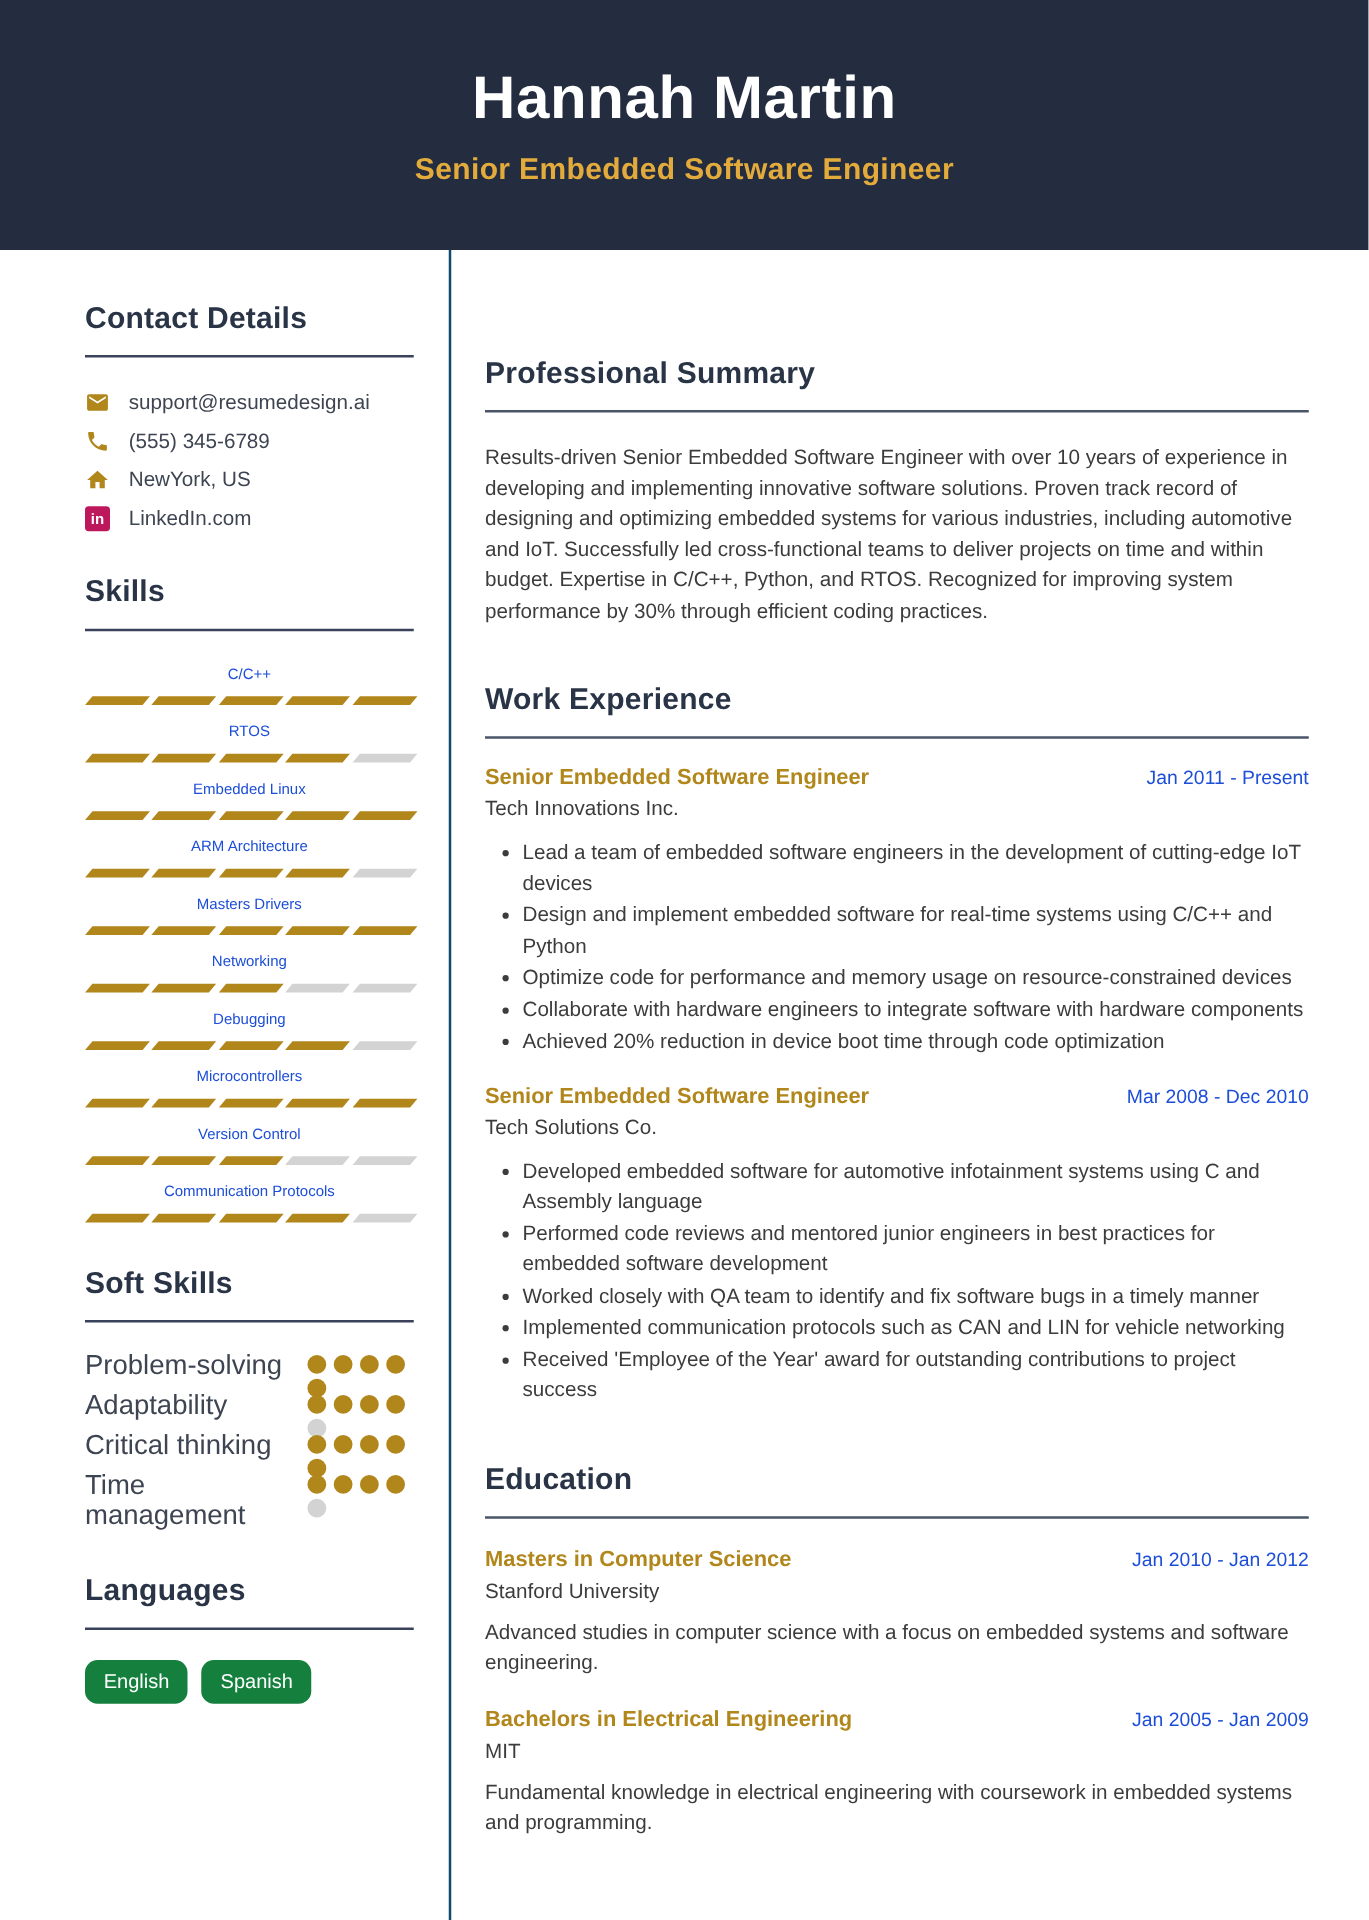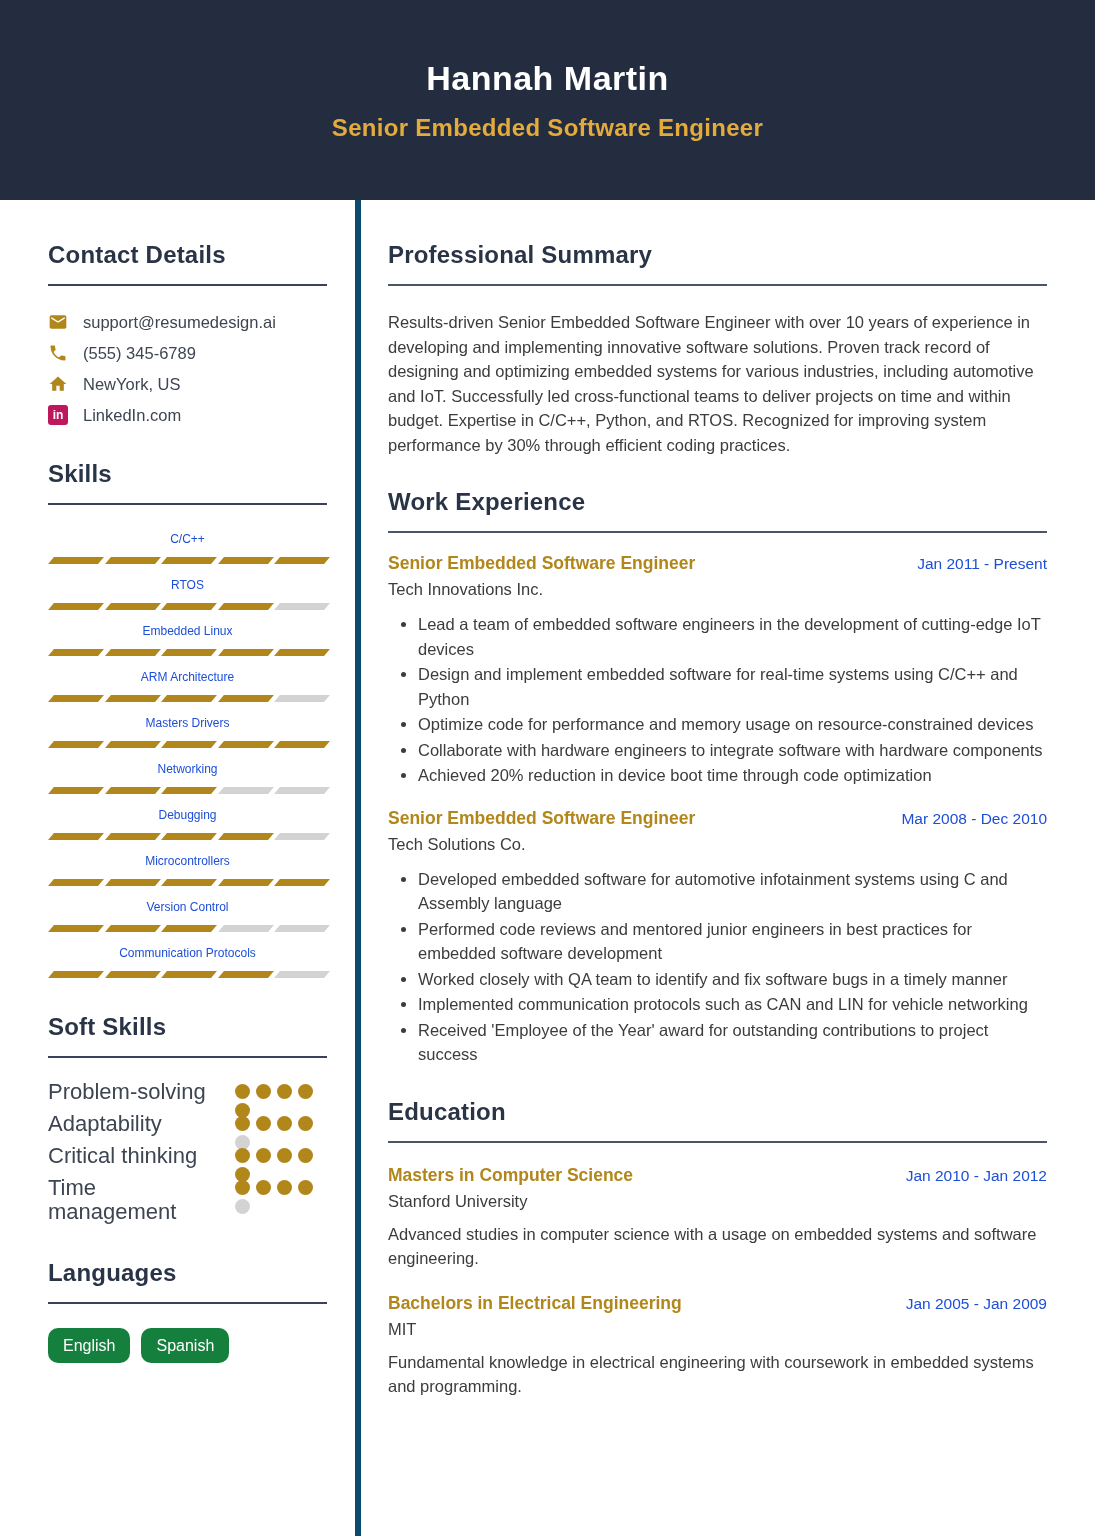--- a/index.html
+++ b/index.html
@@ -7,39 +7,39 @@
   .page {
     width:1095px; min-height:1536px; background:#fff;
     font-family:"Liberation Sans", sans-serif; color:#3C3C3C;
     overflow:hidden;
   }
   
   .header {
     height:200px; background:#232D3F;
     display:flex; flex-direction:column; align-items:center; justify-content:center;
   }
-  .name { color:#ffffff; font-size:34px; font-weight:bold; letter-spacing:0.5px; }
+  .name { color:#ffffff; font-size:48px; font-weight:bold; letter-spacing:0.5px; }
   .role { color:#E3AA3C; font-size:24px; font-weight:bold; margin-top:16px; letter-spacing:0.3px; }
 
   
   .content { display:flex; min-height:1336px; }
   .sidebar {
-    width:361px; flex:0 0 361px; padding:40px 28px 40px 48px;
-    border-right:6px solid #0c4a6e;
+    width:361px; flex:0 0 361px; padding:40px 28px 40px 68px;
+    border-right:2px solid #0c4a6e;
   }
   .main { flex:1; padding:40px 48px 30px 27px; }
 
   
   .side-heading, .main-heading {
     font-size:24px; font-weight:bold; color:#2A3447; line-height:30px; letter-spacing:0.2px;
   }
   .rule { border:none; border-top:2px solid #39425A; margin:14px 0 0 0; }
   .main .rule { border-top-color:#4A5568; }
   .side-section { margin-bottom:34px; }
-  .main-section { margin-bottom:30px; }
+  .main-section { margin-bottom:30px;margin-top:44px; }
 
   
   .contact-list { margin-top:26px; }
   .contact-row { display:flex; align-items:center; margin-bottom:11px; }
   .ct-icon { width:20px; height:20px; margin-right:15px; flex:0 0 20px; }
   .ct-icon svg { width:20px; height:20px; display:block; }
   .li-box {
     display:flex; width:20px; height:20px; background:#be185d; color:#fff;
     border-radius:3px; font-size:12px; font-weight:bold;
     align-items:center; justify-content:center;
@@ -351,21 +351,21 @@
       <section class="main-section">
         <div class="main-heading">Education</div>
         <hr class="rule">
         <div>
             <div class="edu">
               <div class="job-head">
                 <div class="job-title">Masters in Computer Science</div>
                 <div class="job-dates">Jan 2010 - Jan 2012</div>
               </div>
               <div class="job-company">Stanford University</div>
-              <p class="edu-desc">Advanced studies in computer science with a usage on embedded systems and software engineering.</p>
+              <p class="edu-desc">Advanced studies in computer science with a focus on embedded systems and software engineering.</p>
             </div>
             <div class="edu">
               <div class="job-head">
                 <div class="job-title">Bachelors in Electrical Engineering</div>
                 <div class="job-dates">Jan 2005 - Jan 2009</div>
               </div>
               <div class="job-company">MIT</div>
               <p class="edu-desc">Fundamental knowledge in electrical engineering with coursework in embedded systems and programming.</p>
             </div>
           </div>

